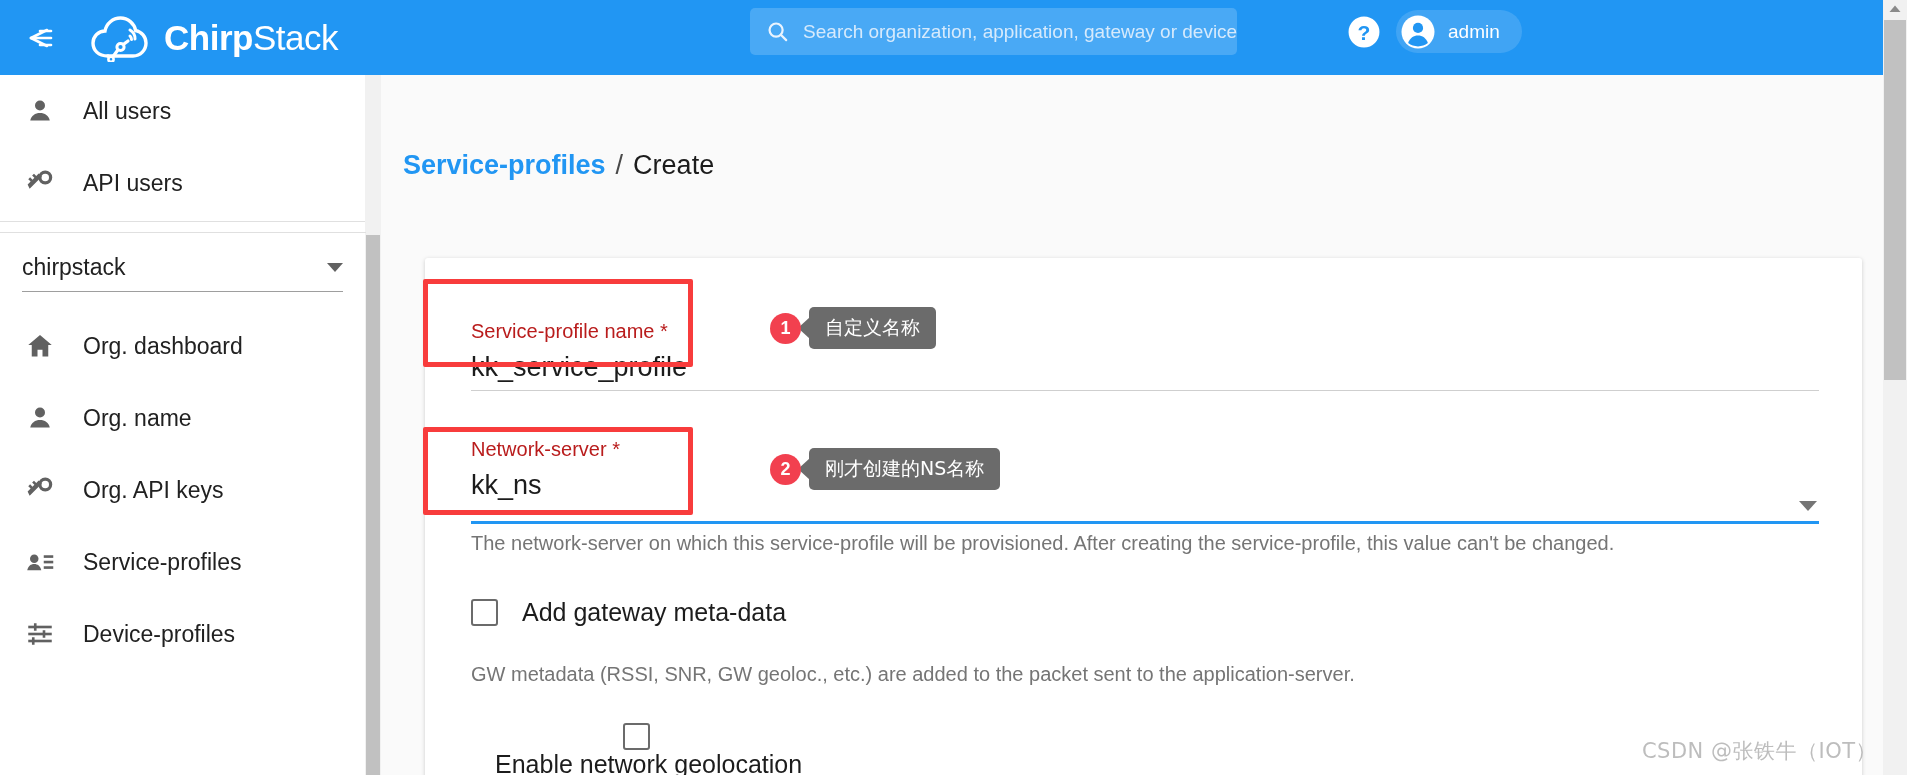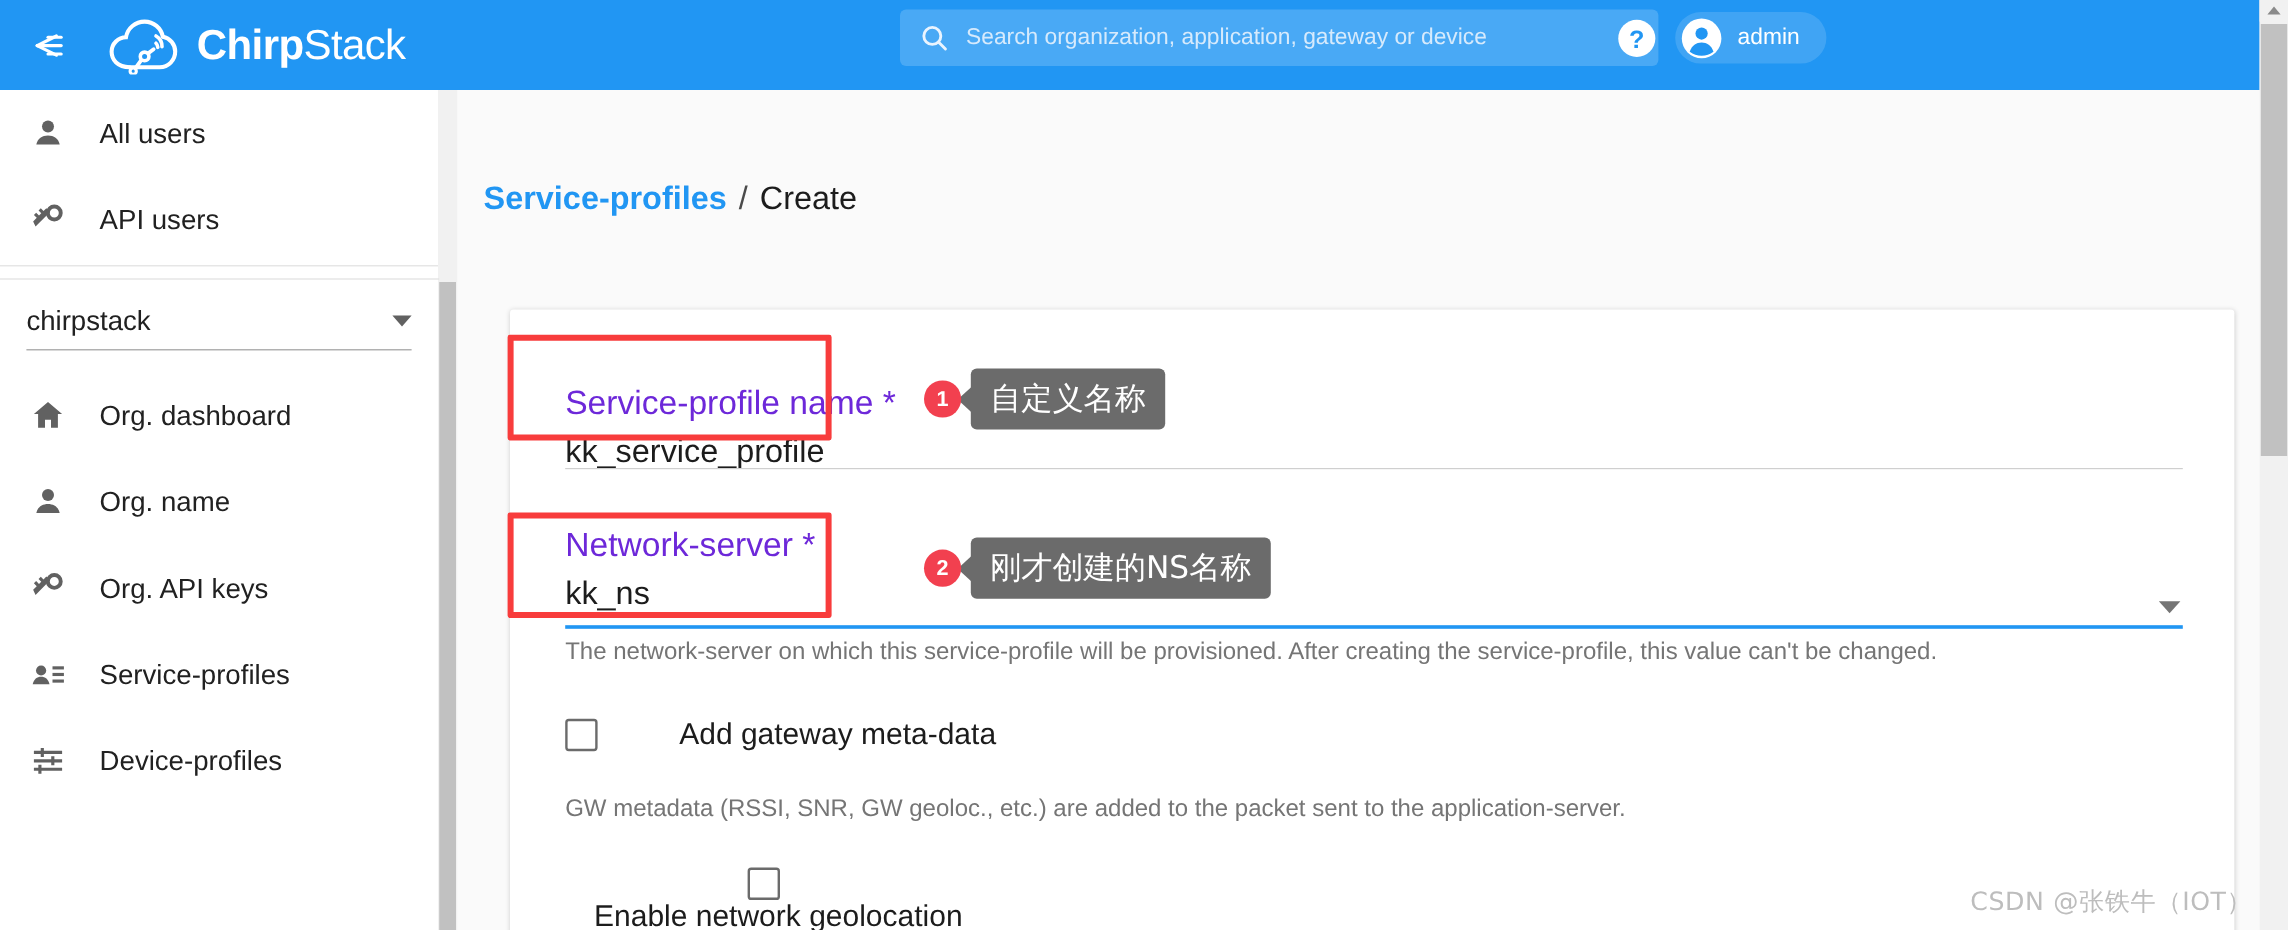--- a/index.html
+++ b/index.html
@@ -30,21 +30,21 @@
   }
   .brand-text {
     font-size: 35px; color: #ffffff; letter-spacing: -0.5px;
     margin-left: 12px; white-space: nowrap;
   }
   .brand-text b { font-weight: 700; }
   .brand-text span { font-weight: 300; }
 
   .search-wrap {
     position: absolute; left: 750px; top: 8px;
-    width: 632px; height: 47px;
+    width: 487px; height: 47px;
     background: rgba(255,255,255,0.18);
     border-radius: 5px;
     display: flex; align-items: center;
     padding-left: 16px;
   }
   .search-input {
     border: none; background: transparent; outline: none;
     color: #ffffff; font-size: 19px;
     font-family: "Liberation Sans", sans-serif;
     margin-left: 14px; width: 470px;
@@ -138,21 +138,21 @@
     position: absolute; left: 44px; top: 183px;
     width: 1437px; height: 560px;
     background: #ffffff;
     border-radius: 3px;
     box-shadow: 0 1px 4px rgba(0,0,0,0.18);
     overflow: hidden;
   }
 
   .field { position: absolute; }
   .field-label {
-    font-size: 28px; color: #6d28d9; white-space: nowrap;
+    font-size: 20px; color: #b91c1c; white-space: nowrap;
   }
   .field-value {
     font-size: 27px; color: #1c1c1c; margin-top: 9px; white-space: nowrap;
   }
   .field-underline {
     position: absolute; height: 1px; background: #cfcfcf;
   }
   .field-underline.active { height: 3px; background: #2196f3; }
   .field-hint {
     position: absolute; font-size: 20px; color: #757575; white-space: nowrap;
@@ -184,21 +184,21 @@
   .anno-num {
     width: 31px; height: 31px; border-radius: 50%;
     background: #f2404f; color: #ffffff;
     font-size: 18px; font-weight: 700;
     display: flex; align-items: center; justify-content: center;
     position: relative; z-index: 2;
   }
   .anno-bubble {
     position: relative; margin-left: 8px;
     background: #6b6b6b; color: #ffffff;
-    font-size: 26px; padding: 8px 16px; border-radius: 5px;
+    font-size: 19px; padding: 8px 16px; border-radius: 5px;
     white-space: nowrap;
     font-family: "DejaVu Sans", sans-serif;
   }
   .anno-bubble::before {
     content: ""; position: absolute; left: -11px; top: 50%;
     transform: translateY(-50%);
     border-top: 11px solid transparent;
     border-bottom: 11px solid transparent;
     border-right: 12px solid #6b6b6b;
   }
@@ -399,21 +399,21 @@
       <div class="field-underline" style="left:46px; top:132px; width:1348px;"></div>
 
       <div class="field" style="left:46px; top:180px;">
         <div class="field-label">Network-server *</div>
         <div class="field-value">kk_ns</div>
       </div>
       <div class="select-caret" style="left:1374px; top:243px;"></div>
       <div class="field-underline active" style="left:46px; top:263px; width:1348px;"></div>
       <div class="field-hint" style="left:46px; top:274px;text-align:right;">The network-server on which this service-profile will be provisioned. After creating the service-profile, this value can't be changed.</div>
 
-      <div class="check-row" style="left:46px; top:340px;gap:44px;">
+      <div class="check-row" style="left:46px; top:340px;">
         <span class="checkbox"></span>
         <span class="check-label">Add gateway meta-data</span>
       </div>
       <div class="field-hint" style="left:46px; top:405px;">GW metadata (RSSI, SNR, GW geoloc., etc.) are added to the packet sent to the application-server.</div>
 
       <div class="check-row" style="left:46px; top:465px;flex-direction:column;">
         <span class="checkbox"></span>
         <span class="check-label">Enable network geolocation</span>
       </div>
     </div>

